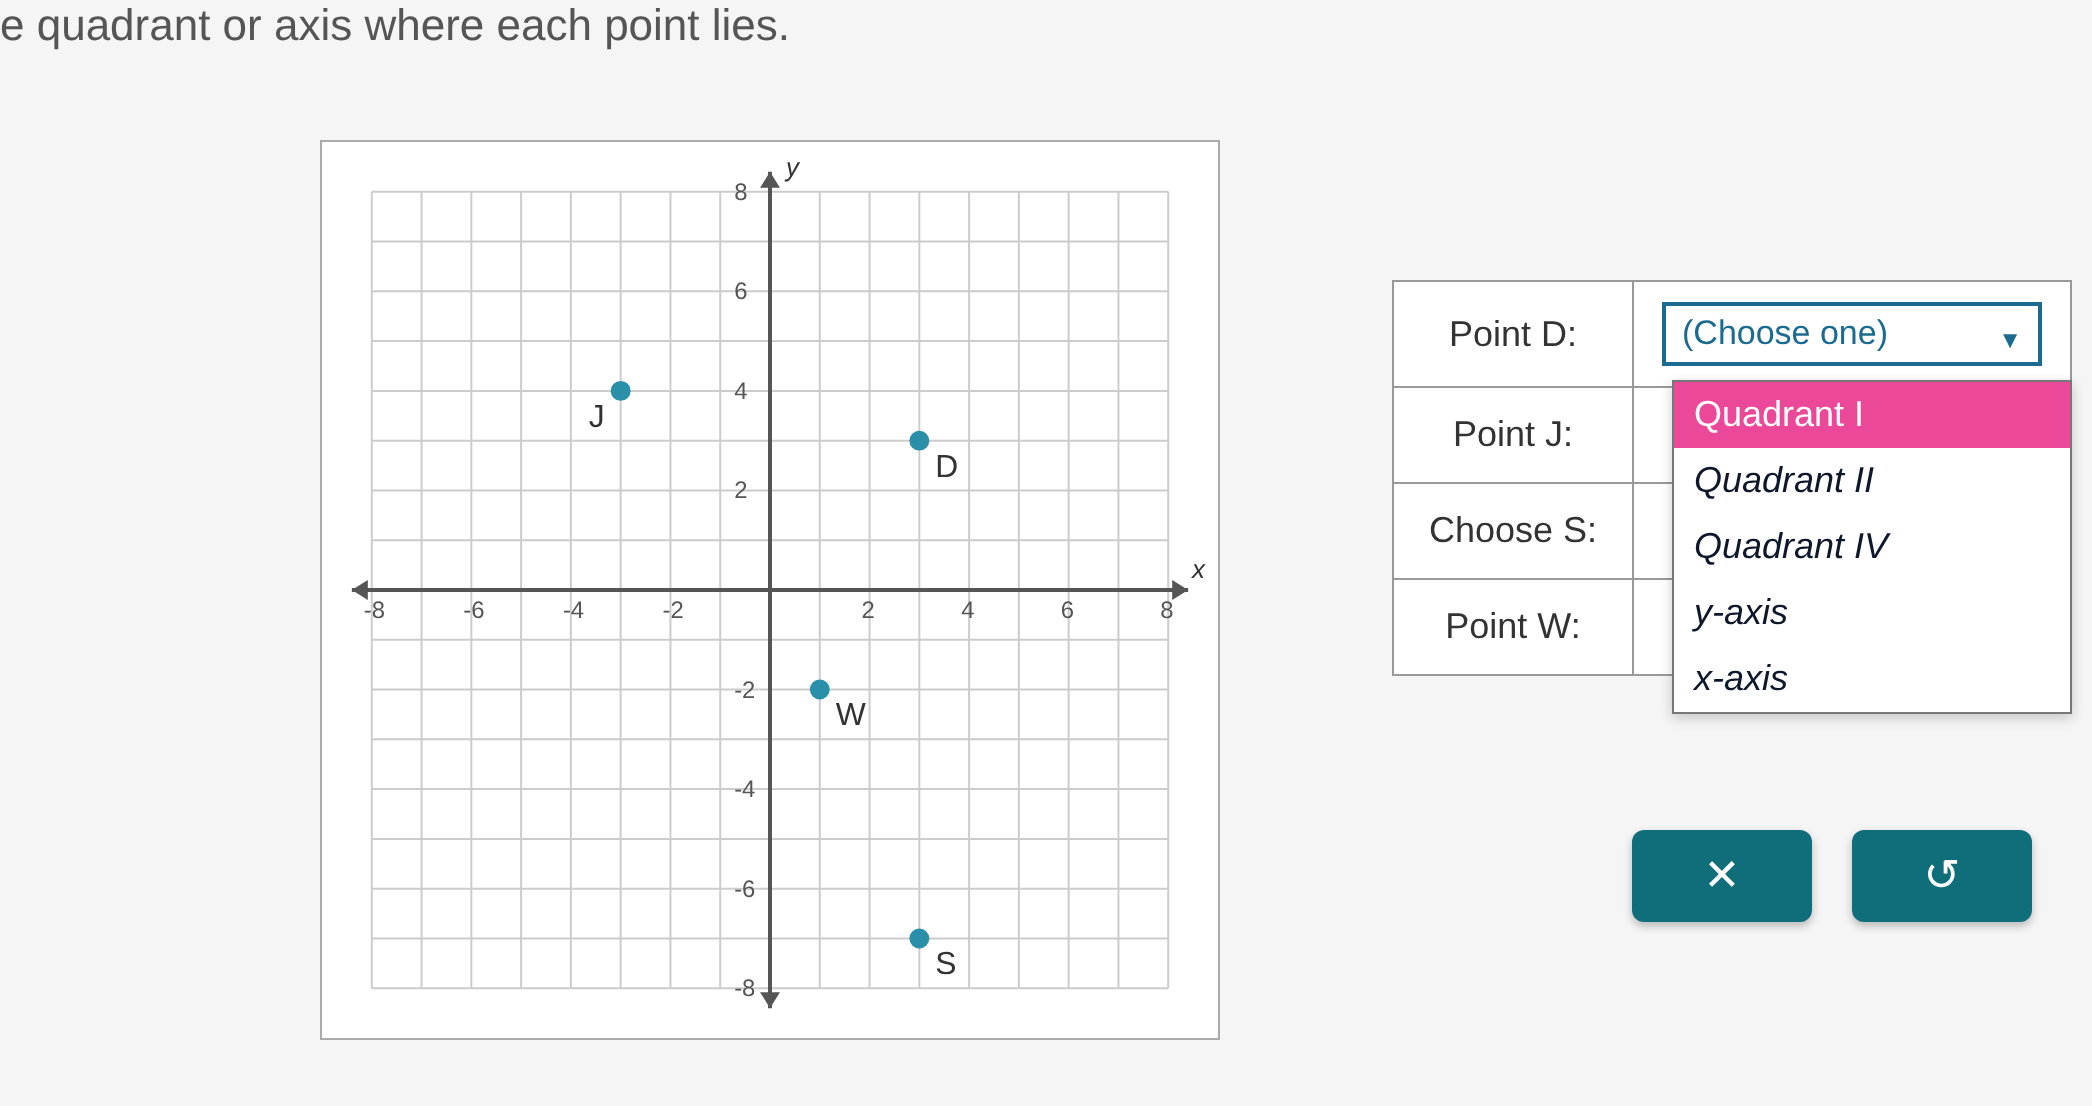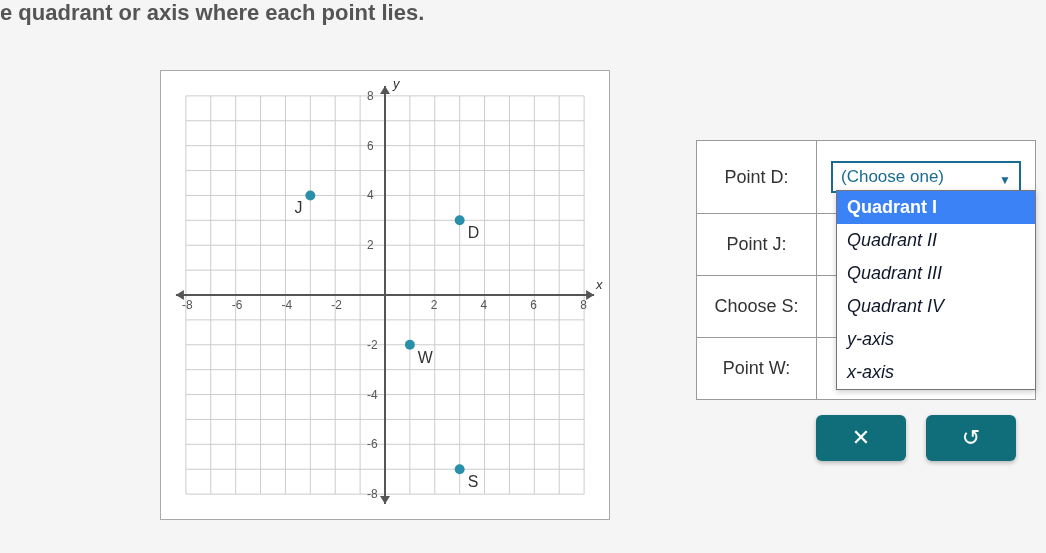--- a/index.html
+++ b/index.html
@@ -10,21 +10,21 @@
       height: 553px;
       position: relative;
       overflow: hidden;
     }
     .instruction {
       position: absolute;
       top: 0;
       left: 0;
       font-size: 22px;
       color: #555;
-      font-weight: 700;
+      font-weight: 400;
     }
     .chart-container {
       position: absolute;
       top: 70px;
       left: 160px;
       width: 450px;
       height: 450px;
       background: #fff;
       border: 1px solid #aaa;
     }
@@ -35,21 +35,21 @@
       right: 10px;
       width: 340px;
     }
     .answer-table {
       border-collapse: collapse;
       width: 100%;
       background: #fff;
     }
     .answer-table td {
       border: 1px solid #999;
-      padding: 20px 14px;
+      padding: 10px 14px;
       font-size: 18px;
       color: #333;
       vertical-align: middle;
       height: 48px;
     }
     .label-cell { width: 120px; text-align: center; }
     .select-btn {
       display: flex;
       align-items: flex-end;
       justify-content: space-between;
@@ -72,24 +72,24 @@
       box-shadow: 0 2px 6px rgba(0,0,0,.2);
       z-index: 10;
     }
     .dropdown-item {
       padding: 6px 10px;
       font-style: italic;
       color: #0f172a;
       cursor: pointer;
     }
     .dropdown-item.selected {
-      background: #3b82f6;
+      background: #ec4899;
       color: #fff;
       font-style: normal;
-      font-weight: 700;
+      font-weight: 400;
     }
     .buttons-row {
       position: absolute;
       top: 415px;
       right: 30px;
       display: flex;
       gap: 20px;
     }
     .btn {
       width: 90px;
@@ -212,21 +212,20 @@
       <td class="label-cell">Point W:</td>
       <td></td>
     </tr>
   </tbody>
     </table>
 </div>
 
 <div class="dropdown" id="dropdown">
     <div class="dropdown-item selected">Quadrant I</div>
     <div class="dropdown-item">Quadrant II</div>
-    <div class="dropdown-item">Quadrant III</div>
     <div class="dropdown-item">Quadrant IV</div>
     <div class="dropdown-item">y-axis</div>
     <div class="dropdown-item">x-axis</div>
   </div>
 
 <div class="buttons-row">
   <button class="btn">
     <span>✕</span>
   </button>
   <button class="btn">

